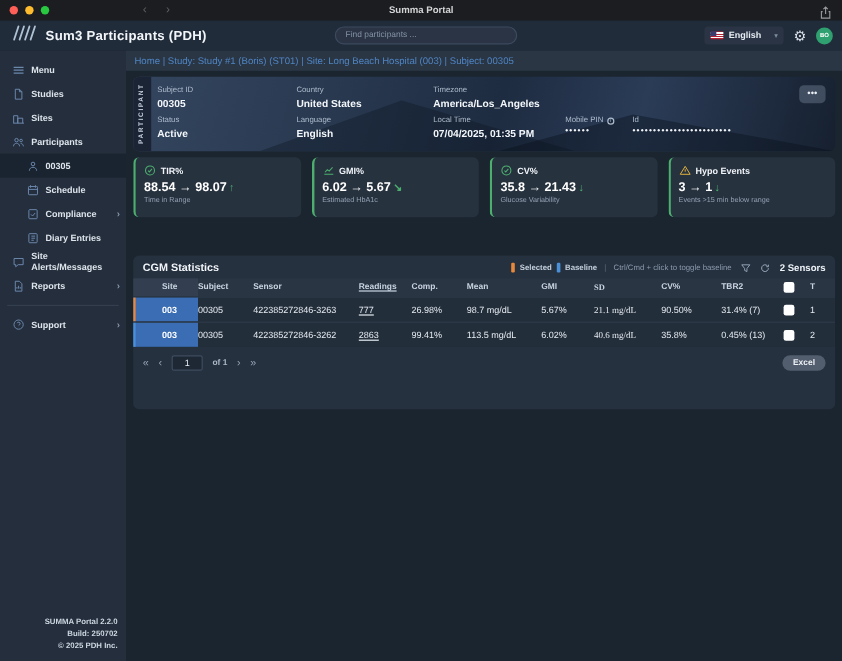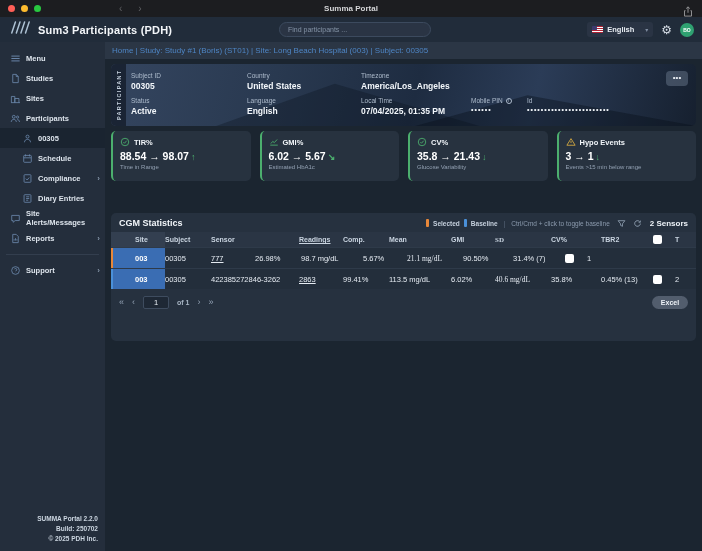--- a/index.html
+++ b/index.html
@@ -391,20 +391,21 @@
         <span class="c c-check">
             <span class="checkbox"></span>
           </span>
         <span class="c c-t">T</span>
       </div>
 
       <div class="trow">
         <span class="marker" style="background:#e8883a;"></span>
         <span class="c c-site site-cell">003</span>
         <span class="c c-subject">00305</span>
+        <span class="c c-sensor">422385272846-3263</span>
         <span class="c c-readings">777</span>
         <span class="c c-comp">26.98%</span>
         <span class="c c-mean">98.7 mg/dL</span>
         <span class="c c-gmi">5.67%</span>
         <span class="c c-sd">21.1 mg/dL</span>
         <span class="c c-cv">90.50%</span>
         <span class="c c-tbr2">31.4% (7)</span>
         <span class="c c-check">
             <span class="checkbox"></span>
           </span>

